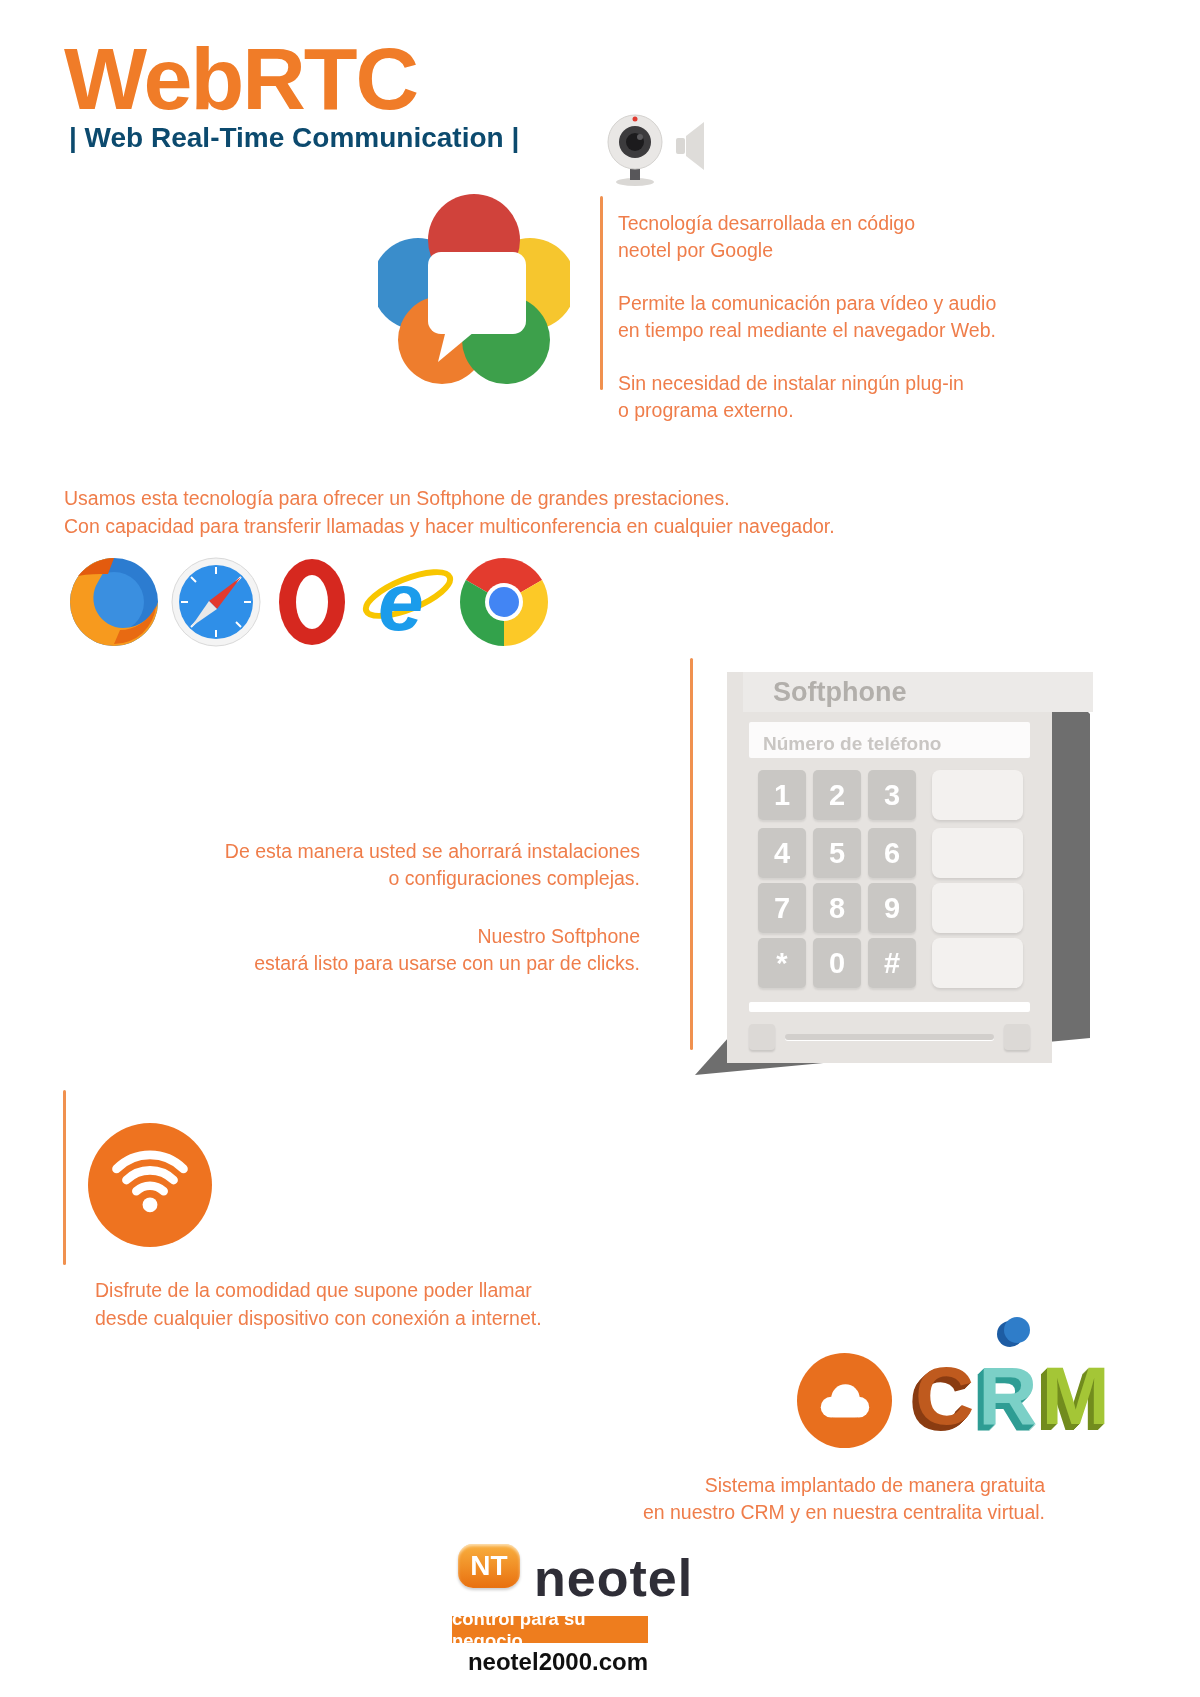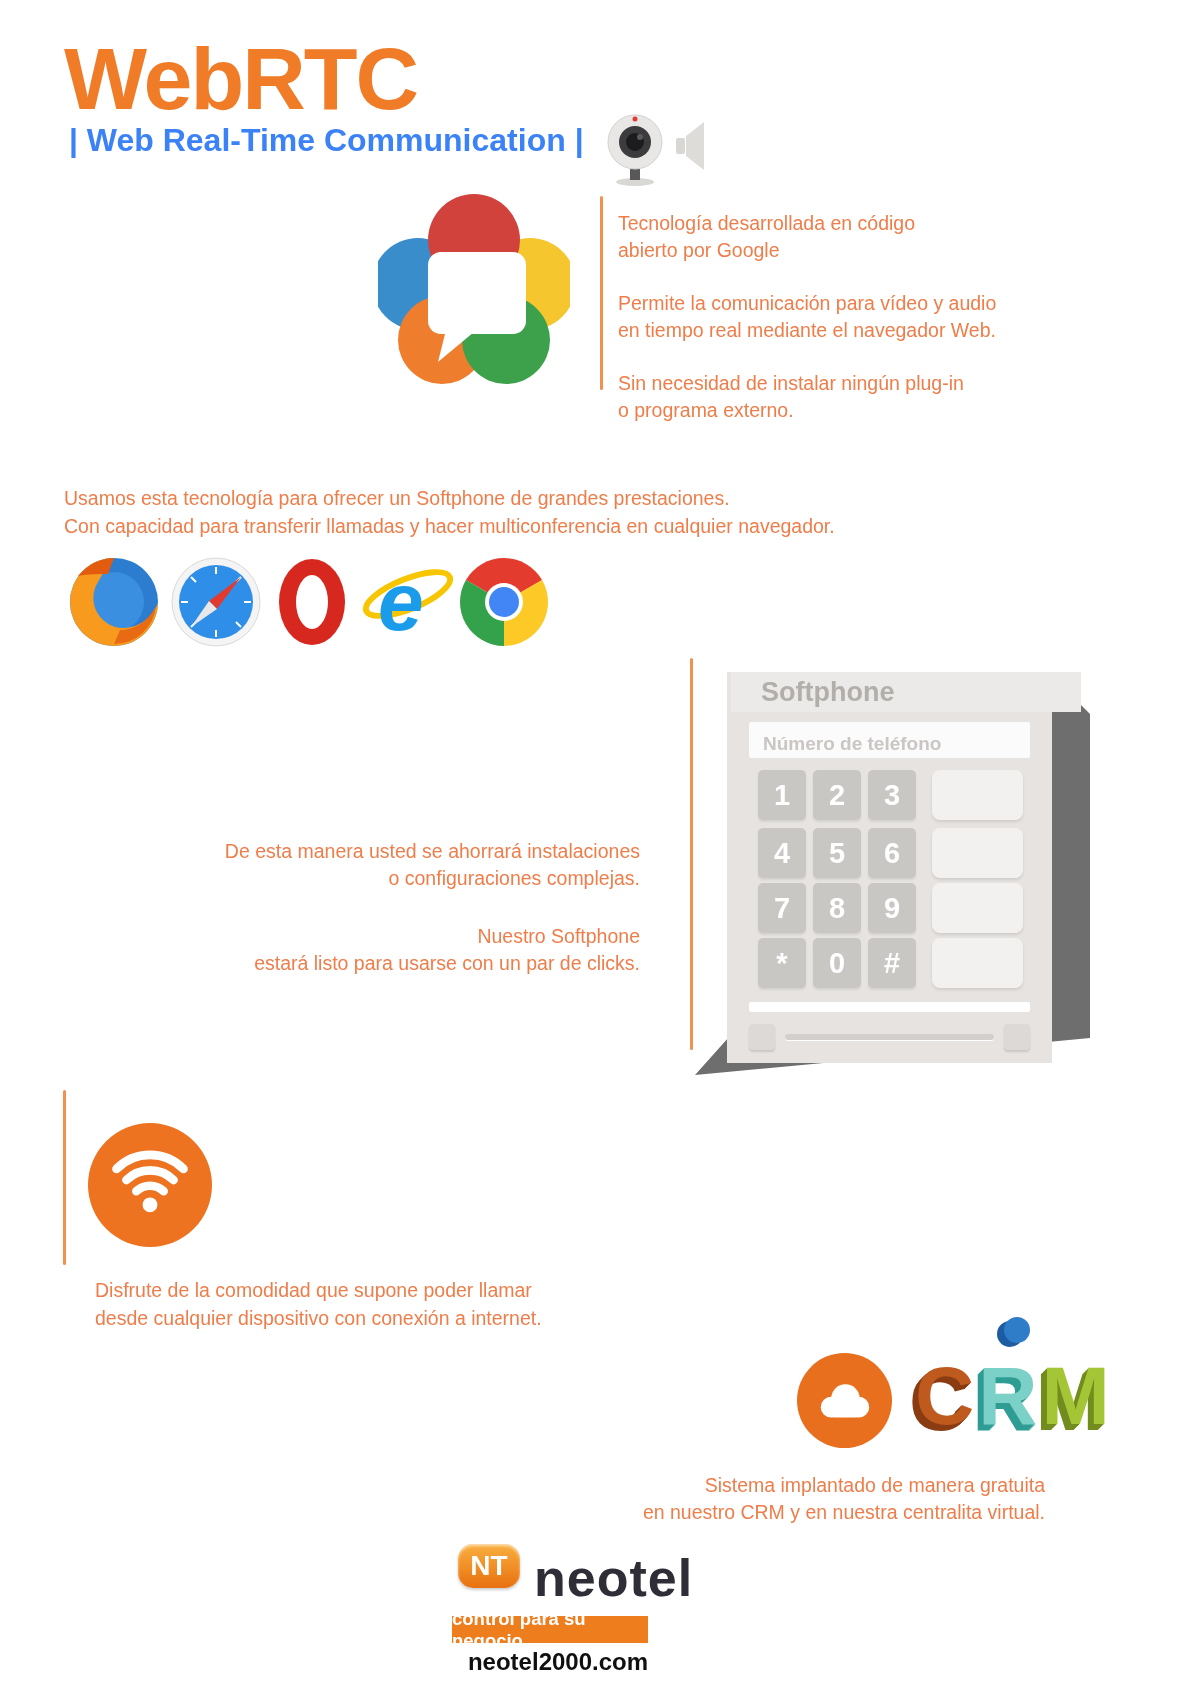--- a/index.html
+++ b/index.html
@@ -2,39 +2,39 @@
 <html><head>
 <meta charset="utf-8">
 <style>
   html,body{margin:0;padding:0;background:#fff;}
   .canvas{position:relative;width:1200px;height:1697px;background:#ffffff;overflow:hidden;
           font-family:"Liberation Sans",sans-serif;}
   .abs{position:absolute;}
 
   
   .title{left:64px;top:28px;font-size:88px;font-weight:800;letter-spacing:-2px;color:#F07C28;}
-  .subtitle{left:69px;top:122px;font-size:32px;font-weight:700;color:#3b82f6;}
+  .subtitle{left:69px;top:122px;font-size:28px;font-weight:700;color:#0c4a6e;}
 
   
   .vrule{width:3px;background:#F0914F;border-radius:2px;}
   .rule-intro{left:600px;top:196px;height:194px;}
   .intro{left:618px;top:210px;width:420px;color:#EF7D4A;font-size:19.5px;line-height:27px;}
   .intro p{margin:0 0 26px 0;}
 
   
   .usage{left:64px;top:484px;width:900px;color:#EF7D4A;font-size:19.5px;line-height:28px;}
 
   
   .browser{width:92px;height:92px;top:556px;}
 
   
   .rule-soft{left:690px;top:658px;height:392px;}
   .sp-shadow{left:695px;top:672px;width:400px;height:410px;}
   .sp-card{left:727px;top:672px;width:325px;height:391px;background:#E6E3E0;}
-  .sp-header{left:4px;top:0;width:350px;height:40px;background:#ECEAE8;}
+  .sp-header{left:16px;top:0;width:350px;height:40px;background:#ECEAE8;}
   .sp-title{left:30px;top:5px;font-size:27px;font-weight:700;color:#B2AFAB;}
   .sp-input{left:22px;top:50px;width:281px;height:36px;background:#FCFBFB;border:none;border-radius:2px;
             font-family:"Liberation Sans",sans-serif;font-size:19px;font-weight:700;color:#8a8784;
             padding:8px 0 0 14px;box-sizing:border-box;outline:none;}
   .sp-input::placeholder{color:#C9C6C3;opacity:1;}
   .key{width:48px;height:50px;background:#C9C7C4;border-radius:5px;color:#fff;font-size:29px;font-weight:700;
        display:flex;align-items:center;justify-content:center;box-shadow:0 2px 2px rgba(0,0,0,0.08);cursor:pointer;}
   .wkey{left:205px;width:91px;height:50px;background:#F3F1EF;border-radius:8px;
         box-shadow:0 2px 3px rgba(0,0,0,0.10);cursor:pointer;}
   .r0{top:98px}.r1{top:156px}.r2{top:211px}.r3{top:266px}
@@ -100,21 +100,21 @@
     <circle cx="64" cy="148" r="44" fill="#EE7D2D"></circle>
     <circle cx="128" cy="148" r="44" fill="#3DA04B"></circle>
     <rect x="50" y="60" width="98" height="82" rx="13" fill="#FFFFFF"></rect>
     <polygon points="68,138 60,170 96,140" fill="#FFFFFF"></polygon>
   </svg>
 
   <div class="abs vrule rule-intro"></div>
   <div class="abs intro">
     <p>
       <span>Tecnología desarrollada en código</span><br>
-      <span>abierto por Google</span>
+      <span>neotel por Google</span>
     </p>
     <p>
       <span>Permite la comunicación para vídeo y audio</span><br>
       <span>en tiempo real mediante el navegador Web.</span>
     </p>
     <p>
       <span>Sin necesidad de instalar ningún plug-in</span><br>
       <span>o programa externo.</span>
     </p>
   </div>

